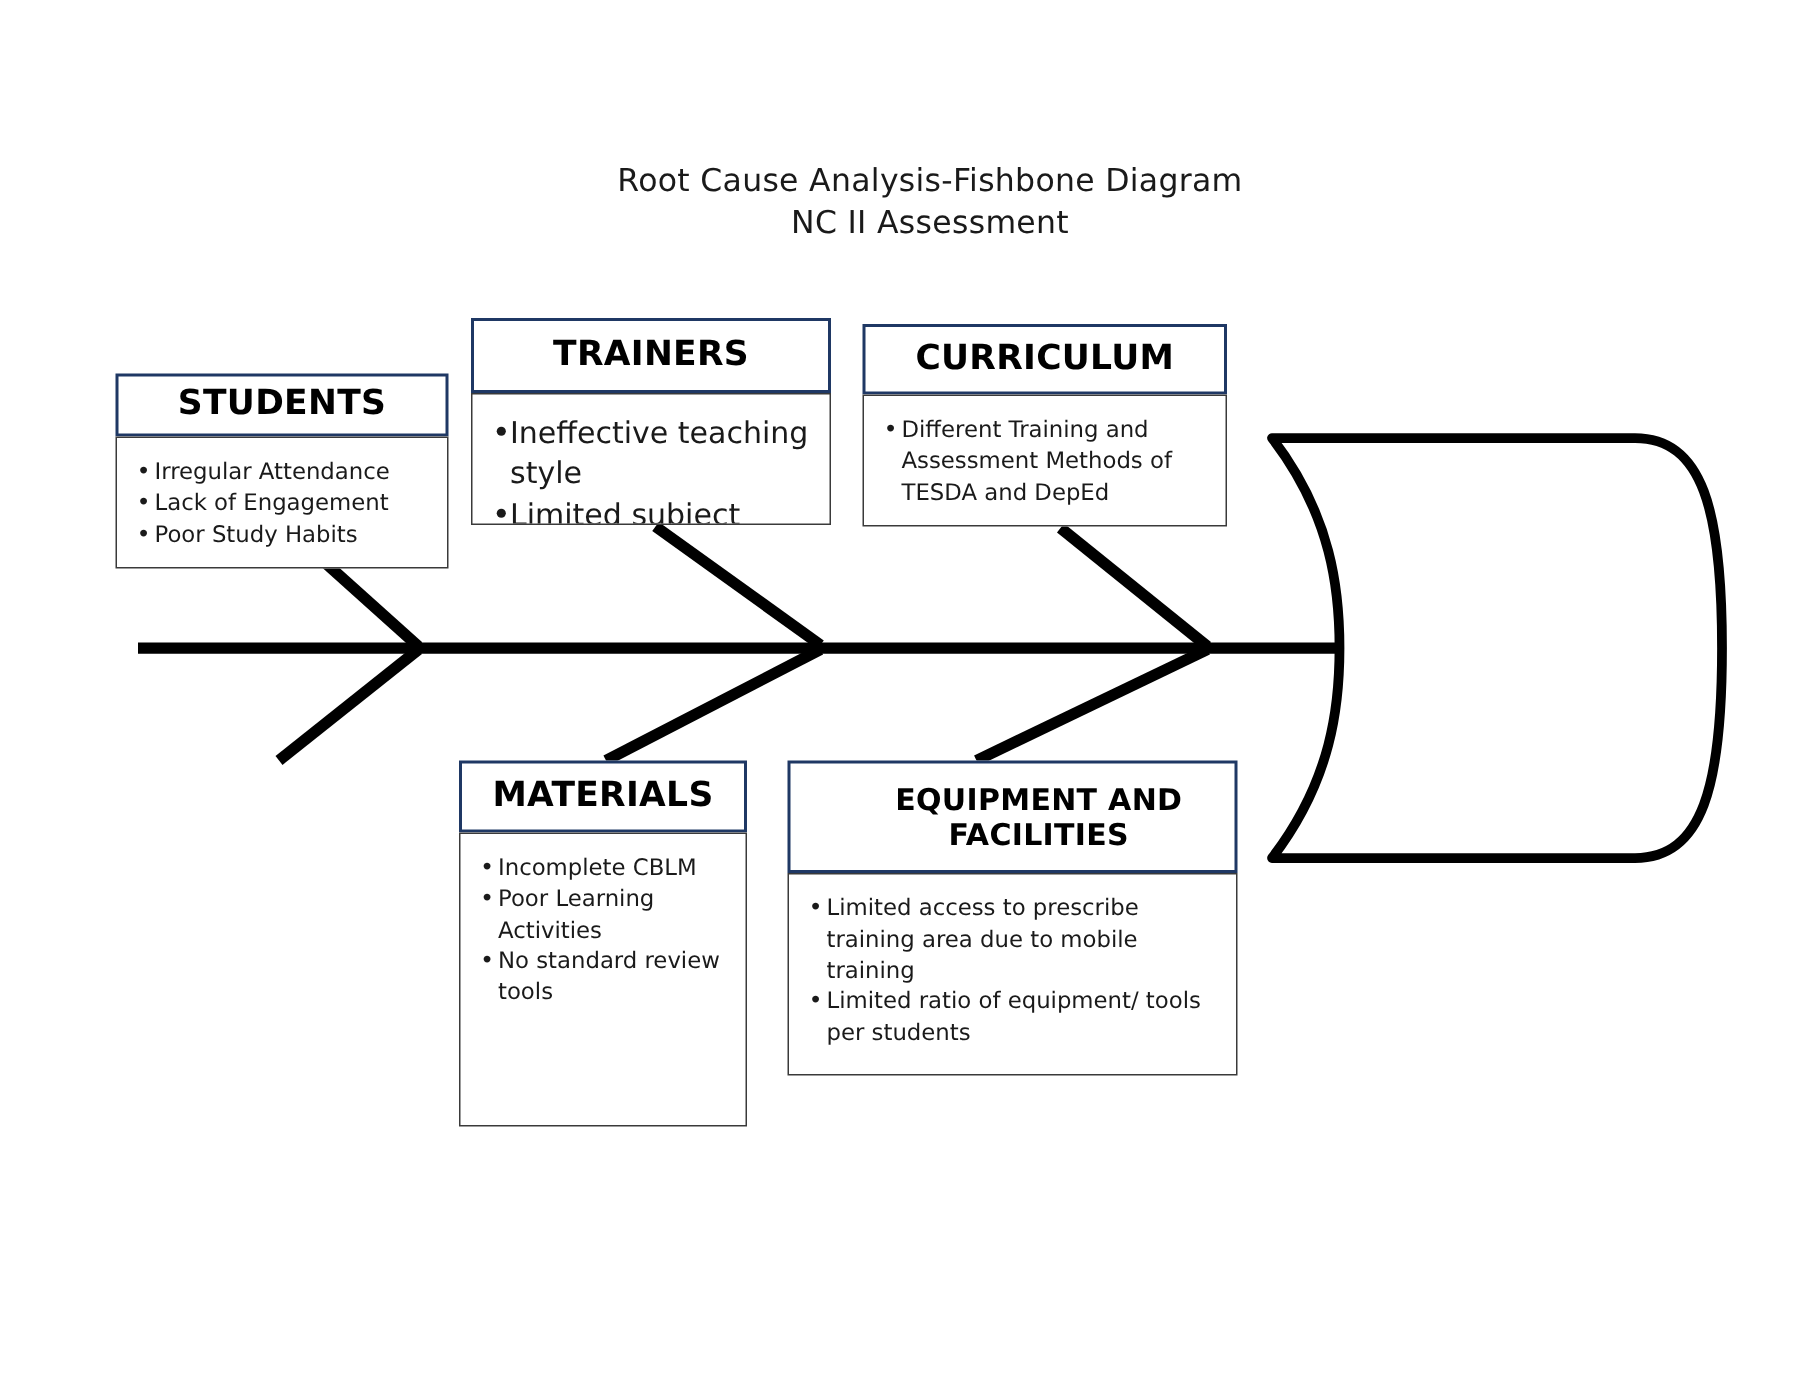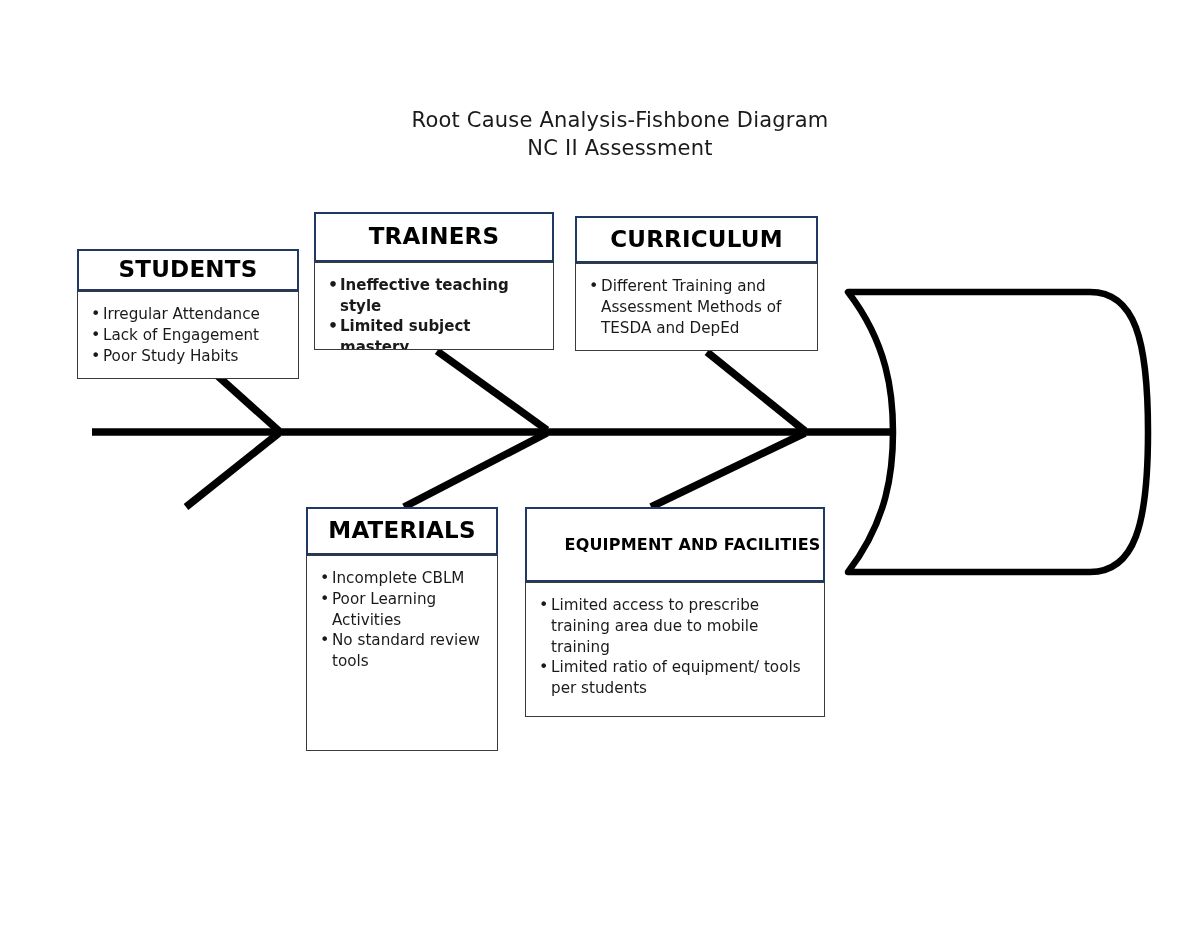--- a/index.html
+++ b/index.html
@@ -94,21 +94,21 @@
   #grp-students      { left: 77px;  top: 220px; width: 222px; }
   #grp-students  .cat-head  { height: 42px; margin-top: 29px; }
   #grp-students  .cat-head-label { font-size: 23px; }
   #grp-students  .cat-body  { height: 88px; }
   #grp-students  .cat-list  { font-size: 15.2px; }
 
   #grp-trainers      { left: 314px; top: 212px; width: 240px; }
   #grp-trainers  .cat-head  { height: 50px; }
   #grp-trainers  .cat-head-label { font-size: 23px; }
   #grp-trainers  .cat-body  { height: 88px; }
-  #grp-trainers  .cat-list  { font-size: 15px; font-weight: bold; }
+  #grp-trainers  .cat-list  { font-size: 20px; }
 
   #grp-curriculum    { left: 575px; top: 216px; width: 243px; }
   #grp-curriculum .cat-head { height: 47px; }
   #grp-curriculum .cat-head-label { font-size: 23px; }
   #grp-curriculum .cat-body { height: 88px; }
   #grp-curriculum .cat-list { font-size: 15.2px; }
 
   #grp-procedure     { left: 84px;  top: 507px; width: 192px; }
   #grp-procedure .cat-head  { height: 41px; }
   #grp-procedure .cat-head-label { font-size: 23px; }
@@ -116,21 +116,21 @@
   #grp-procedure .cat-list  { font-size: 15.2px; }
 
   #grp-materials     { left: 306px; top: 507px; width: 192px; }
   #grp-materials .cat-head  { height: 48px; }
   #grp-materials .cat-head-label { font-size: 23px; }
   #grp-materials .cat-body  { height: 196px; }
   #grp-materials .cat-list  { font-size: 15.2px; }
 
   #grp-equipment     { left: 525px; top: 507px; width: 300px; }
   #grp-equipment .cat-head  { height: 75px; }
-  #grp-equipment .cat-head-label { font-size: 16px; padding-left: 35px; }
+  #grp-equipment .cat-head-label { font-size: 20px; padding-left: 35px; }
   #grp-equipment .cat-body  { height: 135px; }
   #grp-equipment .cat-list  { font-size: 15.2px; }
 </style>
 </head>
 <body>
 
 <div id="canvas">
 
   <div id="title-block">
     <div class="tline">Root Cause Analysis-Fishbone Diagram</div>

